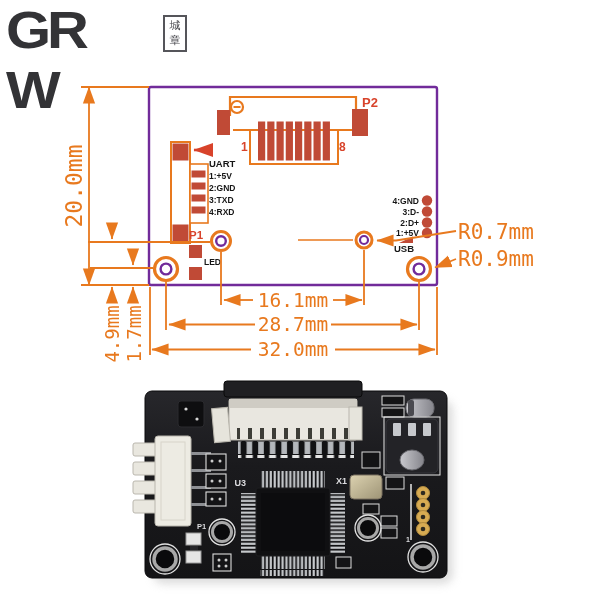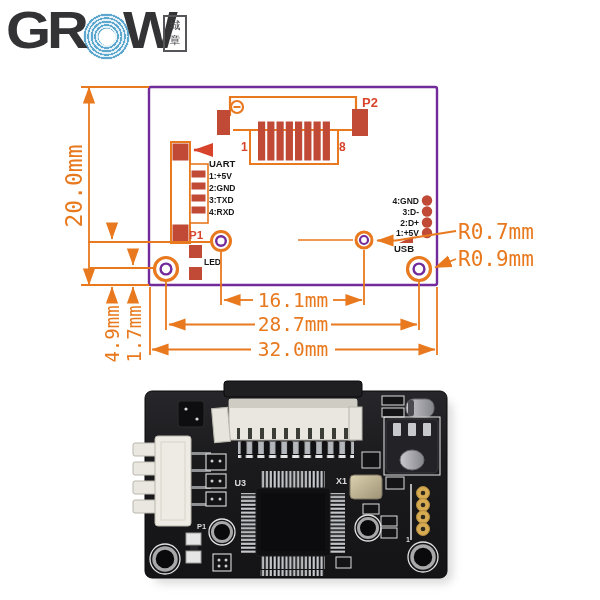--- a/index.html
+++ b/index.html
@@ -1,19 +1,19 @@
 <!DOCTYPE html>
 <html><head>
 <meta charset="utf-8">
 <style>
   html,body{margin:0;padding:0;background:#ffffff;width:600px;height:600px;overflow:hidden;
             font-family:"Liberation Sans",sans-serif;position:relative;}
   #stage{position:absolute;inset:0;width:600px;height:600px;}
   
-  .logo{position:absolute;left:6px;top:0px;height:60px;display:flex;align-items:flex-end;z-index:2;}
+  .logo{position:absolute;left:6px;top:0px;height:60px;display:flex;align-items:flex-start;z-index:2;flex-direction:column;}
   .logo .ltr{font-weight:bold;font-size:58px;letter-spacing:-4px;color:#333336;
              transform:scaleY(0.88);line-height:60px;position:relative;z-index:1;}
   .o-ring{width:47px;height:47px;border-radius:50%;margin:0 -7px 0 -2px;position:relative;z-index:0;
           background:repeating-radial-gradient(circle at 50% 50%,#5ea7cf 0 1.7px,#e4f1f9 1.7px 3.5px);}
   .o-ring::after{content:"";position:absolute;left:50%;top:50%;width:17px;height:17px;
           transform:translate(-50%,-50%);border-radius:50%;background:#ffffff;}
   .seal{position:absolute;left:163px;top:15px;width:20px;height:33px;border:2px solid #55555a;
         color:#47474c;display:flex;flex-direction:column;align-items:center;justify-content:center;
         font-size:11px;line-height:1.3;z-index:2;font-family:"DejaVu Sans",sans-serif;}
   

